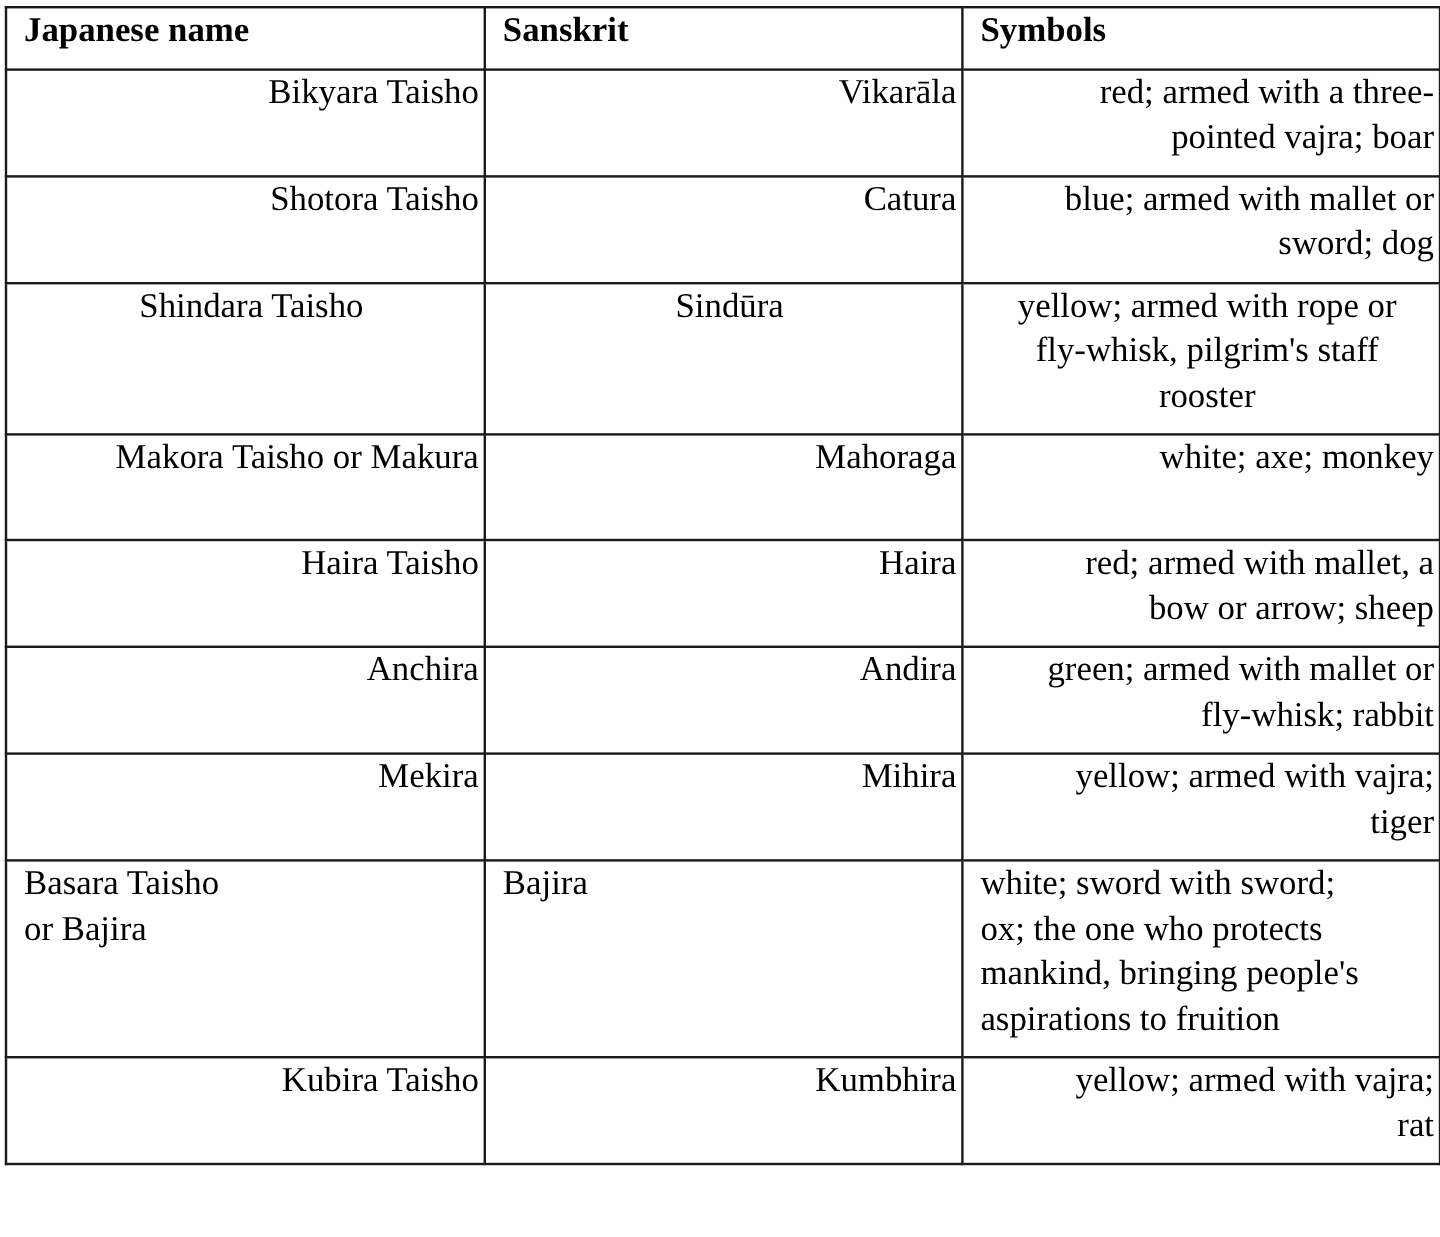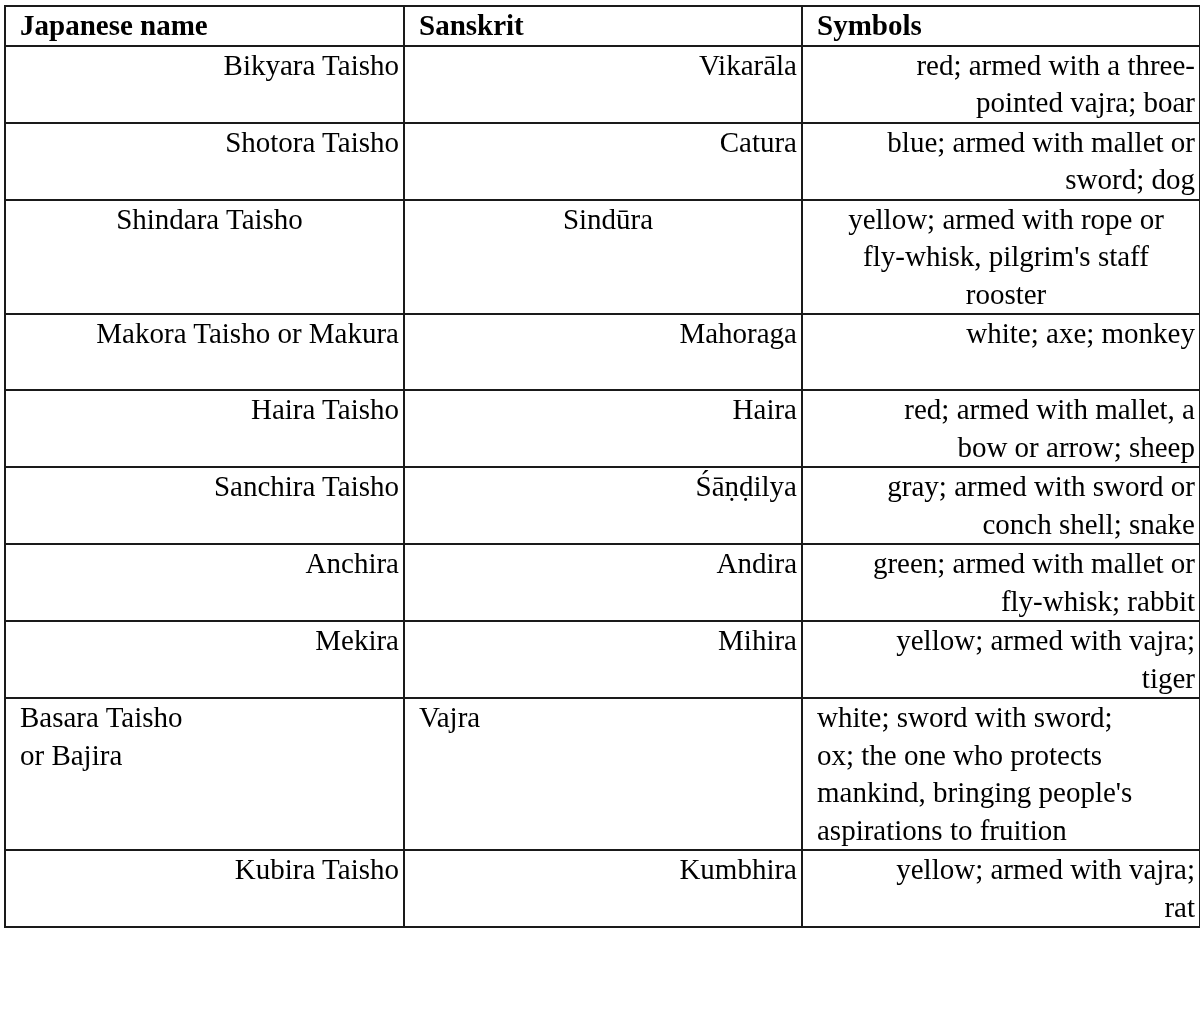--- a/index.html
+++ b/index.html
@@ -22,21 +22,21 @@
       table-layout: fixed;
       width: 1195px;
     }
     table.deva col.c1 { width: 399px; }
     table.deva col.c2 { width: 398px; }
     table.deva col.c3 { width: 398px; }
     table.deva th, table.deva td {
       border: 2px solid #1a1a1a;
       vertical-align: top;
       text-align: left;
-      padding: 0 4px 0 14px;
+      padding: 0 4px 12px 14px;
       font-size: 29px;
       line-height: 37.5px;
       overflow: hidden;
     }
     table.deva th {
       font-weight: bold;
       height: 36px;
     }
     table.deva td { font-weight: normal; }
     tr.h76 td { height: 74px; text-align: right; }
@@ -80,37 +80,32 @@
       <td>Makora Taisho or Makura</td>
       <td>Mahoraga</td>
       <td><span>white; axe; monkey</span></td>
     </tr>
     <tr class="h76">
       <td>Haira Taisho</td>
       <td>Haira</td>
       <td><span>red; armed with mallet, a</span><br><span>bow or arrow; sheep</span></td>
     </tr>
     <tr class="h76">
-      <td>Sanchira Taisho</td>
-      <td>Śāṇḍilya</td>
-      <td><span>gray; armed with sword or</span><br><span>conch shell; snake</span></td>
-    </tr>
-    <tr class="h76">
       <td>Anchira</td>
       <td>Andira</td>
       <td><span>green; armed with mallet or</span><br><span>fly-whisk; rabbit</span></td>
     </tr>
     <tr class="h76">
       <td>Mekira</td>
       <td>Mihira</td>
       <td><span>yellow; armed with vajra;</span><br><span>tiger</span></td>
     </tr>
     <tr class="h151">
       <td><span>Basara Taisho</span><br><span>or Bajira</span></td>
-      <td>Vajra</td>
+      <td>Bajira</td>
       <td><span>white; sword with sword;</span><br><span>ox; the one who protects</span><br><span>mankind, bringing people's</span><br><span>aspirations to fruition</span></td>
     </tr>
     <tr class="h76">
       <td>Kubira Taisho</td>
       <td>Kumbhira</td>
       <td><span>yellow; armed with vajra;</span><br><span>rat</span></td>
     </tr>
   </tbody>
 </table>
 

